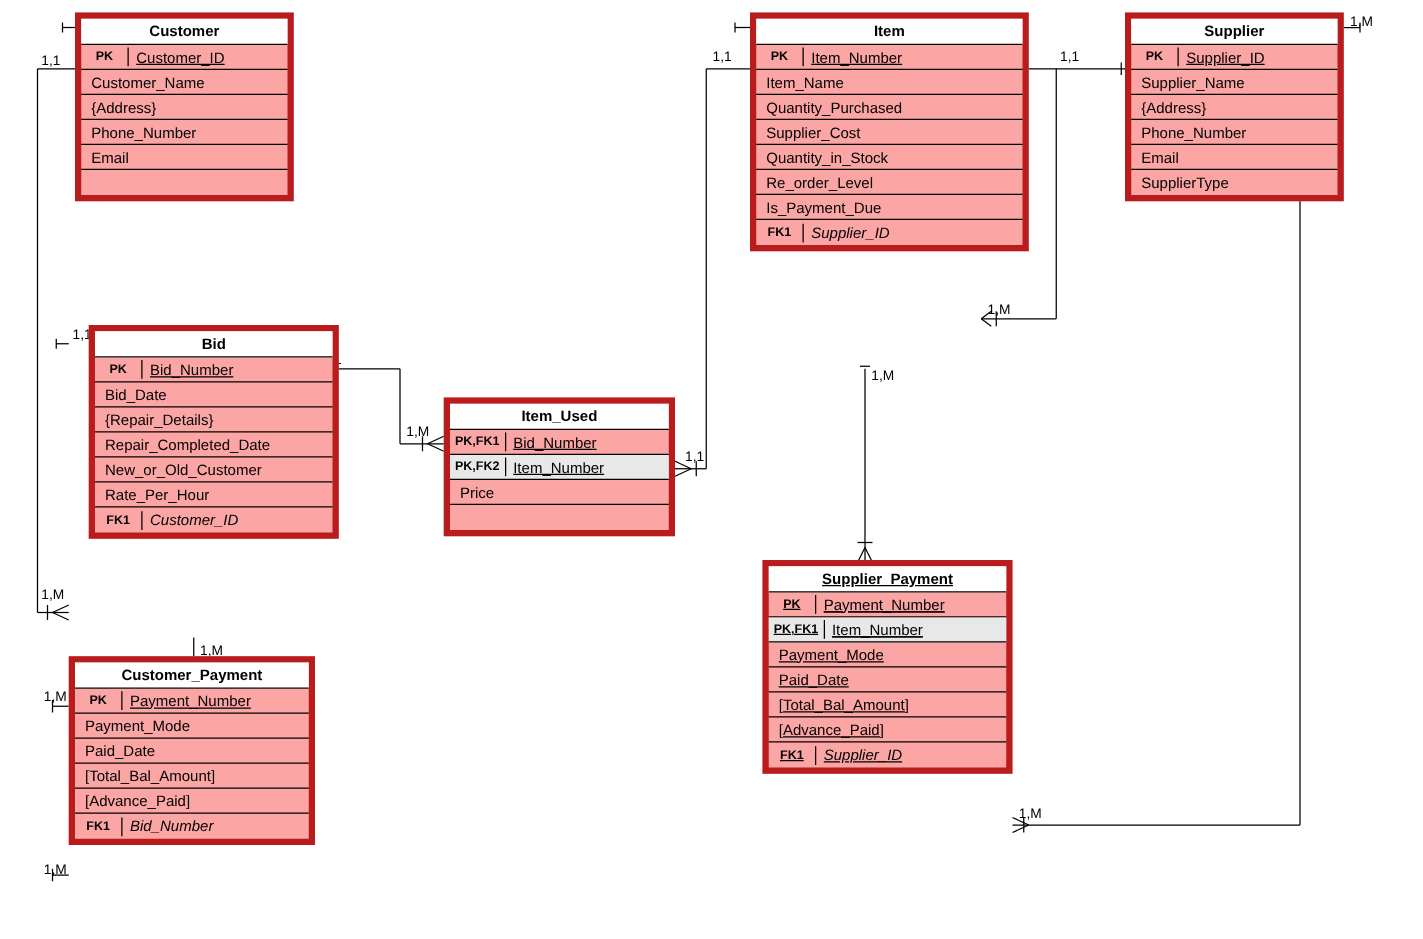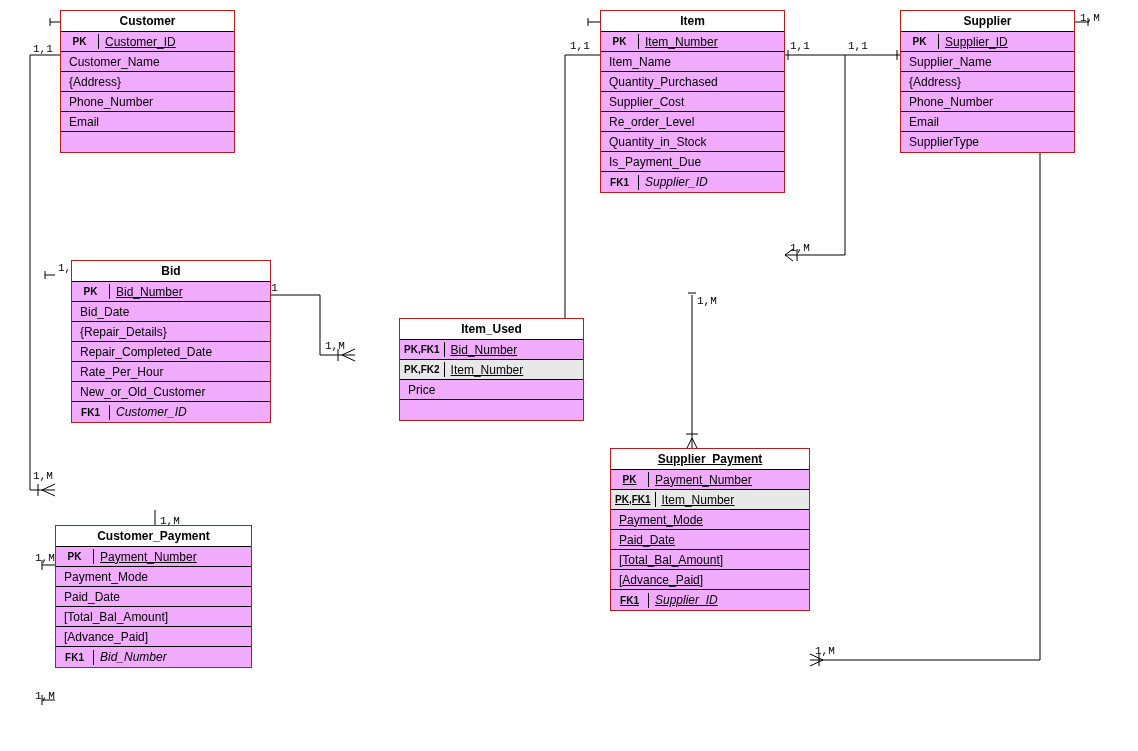--- a/index.html
+++ b/index.html
@@ -12,22 +12,22 @@
       overflow: hidden;
       position: relative;
     }
     .diagram-container {
       position: relative;
       width: 1138px;
       height: 751px;
     }
     .entity {
       position: absolute;
-      border: 1px solid #b91c1c;
-      background: #f0abfc;
+      border: 5px solid #b91c1c;
+      background: #fca5a5;
     }
     .entity-title {
       text-align: center;
       font-weight: bold;
       padding: 3px 5px;
       border-bottom: 1px solid #000;
       background: #fff;
     }
     .entity-row {
       display: flex;
@@ -73,21 +73,21 @@
     .connectors {
       position: absolute;
       top: 0; left: 0;
       width: 1138px;
       height: 751px;
       pointer-events: none;
     }
     .cardinality-label {
       position: absolute;
       font-size: 11px;
-      font-family: Liberation Mono, monospace;
+      font-family: Liberation Sans, sans-serif;
     }
   </style>
 </head>
 <body>
 
 <div class="diagram-container">
 
   <svg class="connectors">
 
     <line x1="60" y1="55" x2="30" y2="55" stroke="#000" stroke-width="1"></line>
@@ -199,31 +199,31 @@
       <span class="key-label">PK</span>
       <span class="field-name underline">Customer_ID</span>
     </div>
     <div class="plain-row">Customer_Name</div>
     <div class="plain-row">{Address}</div>
     <div class="plain-row">Phone_Number</div>
     <div class="plain-row">Email</div>
     <div class="plain-row" style="height:20px;"></div>
   </div>
 
-  <div class="entity" style="left:600px; top:10px; width:185px;">
+  <div class="entity" style="left:600px; top:10px; width:223px;">
     <div class="entity-title">Item</div>
     <div class="entity-row pk-row">
       <span class="key-label">PK</span>
       <span class="field-name underline">Item_Number</span>
     </div>
     <div class="plain-row">Item_Name</div>
     <div class="plain-row">Quantity_Purchased</div>
     <div class="plain-row">Supplier_Cost</div>
+    <div class="plain-row">Quantity_in_Stock</div>
     <div class="plain-row">Re_order_Level</div>
-    <div class="plain-row">Quantity_in_Stock</div>
     <div class="plain-row">Is_Payment_Due</div>
     <div class="entity-row">
       <span class="key-label">FK1</span>
       <span class="field-name italic">Supplier_ID</span>
     </div>
   </div>
 
   <div class="entity" style="left:900px; top:10px; width:175px;">
     <div class="entity-title">Supplier</div>
     <div class="entity-row pk-row">
@@ -239,29 +239,29 @@
 
   <div class="entity" style="left:55px; top:260px; width:200px;margin-left:16px;">
     <div class="entity-title">Bid</div>
     <div class="entity-row pk-row">
       <span class="key-label">PK</span>
       <span class="field-name underline">Bid_Number</span>
     </div>
     <div class="plain-row">Bid_Date</div>
     <div class="plain-row">{Repair_Details}</div>
     <div class="plain-row">Repair_Completed_Date</div>
+    <div class="plain-row">New_or_Old_Customer</div>
     <div class="plain-row">Rate_Per_Hour</div>
-    <div class="plain-row">New_or_Old_Customer</div>
     <div class="entity-row">
       <span class="key-label">FK1</span>
       <span class="field-name italic">Customer_ID</span>
     </div>
   </div>
 
-  <div class="entity" style="left:355px; top:318px; width:185px;margin-left:44px;">
+  <div class="entity" style="left:355px; top:318px; width:185px;">
     <div class="entity-title">Item_Used</div>
     <div class="entity-row pk-row">
       <span class="key-label">PK,FK1</span>
       <span class="field-name underline">Bid_Number</span>
     </div>
     <div class="entity-row pk-row" style="background:#e8e8e8;">
       <span class="key-label">PK,FK2</span>
       <span class="field-name underline">Item_Number</span>
     </div>
     <div class="plain-row">Price</div>

